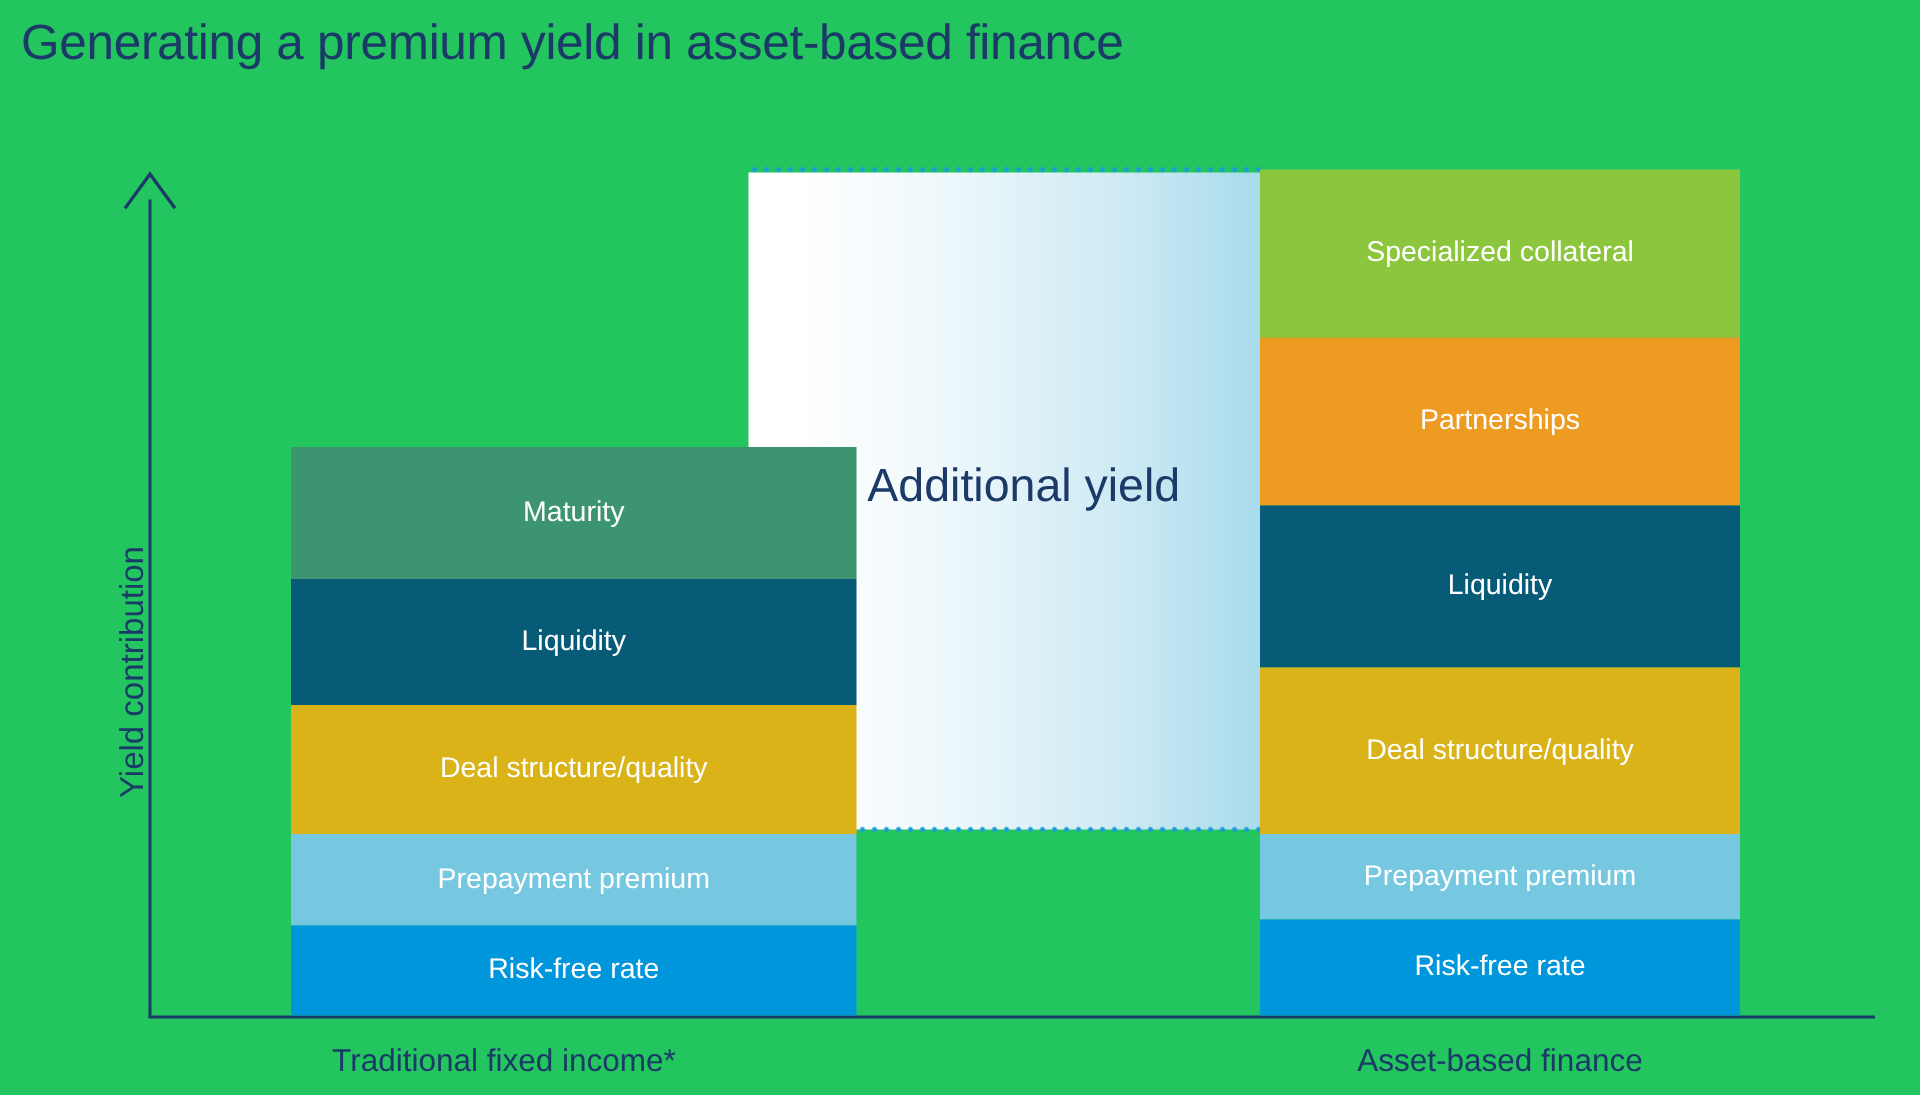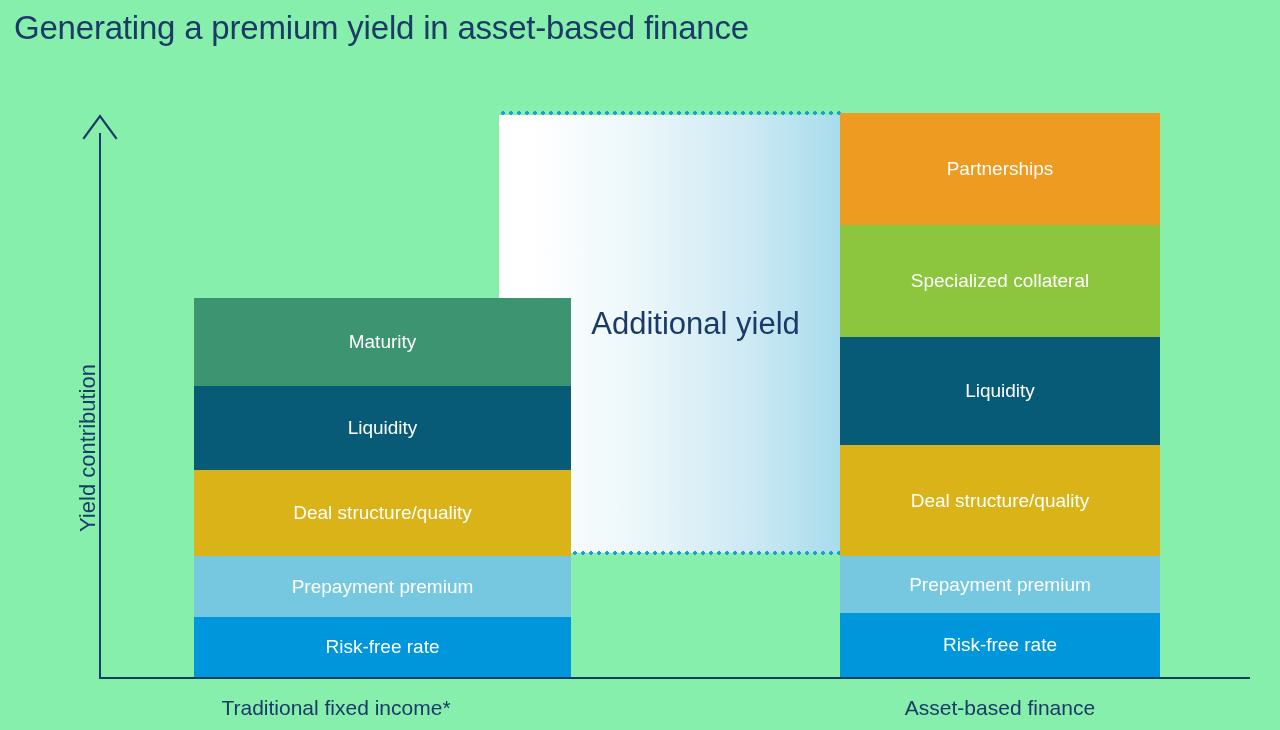--- a/index.html
+++ b/index.html
@@ -12,21 +12,21 @@
     height: 730px;
     font-family: "Liberation Sans", sans-serif;
     overflow: hidden;
     position: relative;
   }
 
   #stage {
     position: relative;
     width: 1280px;
     height: 730px;
-    background: #86efac;
+    background: #22c55e;
   }
 
   
   .chart-title {
     position: absolute;
     left: 14px;
     top: 8px;
     font-size: 33px;
     line-height: 40px;
     color: #1B3A68;
@@ -96,21 +96,21 @@
   .addl-band {
     position: absolute;
     left: 499px;
     top: 115px;
     width: 341px;
     height: 438px;
     background: linear-gradient(to right, #ffffff 0%, #ffffff 10%, #eef8fb 38%, #cfeaf4 72%, #a8dcec 100%);
   }
   .addl-label {
     position: absolute;
-    left: 525px;
+    left: 512px;
     top: 306px;
     width: 341px;
     text-align: center;
     font-size: 31px;
     color: #1B3A68;
     white-space: nowrap;
   }
 
   
   .dotted {
@@ -168,26 +168,26 @@
     </div>
     <div class="seg" style="background:#76C8E1; height:61px;">
       <span>Prepayment premium</span>
     </div>
     <div class="seg" style="background:#0096DB; height:60px;">
       <span>Risk-free rate</span>
     </div>
   </div>
 
   <div class="bar bar-right">
+    <div class="seg" style="background:#8CC63E; height:112px;">
+      <span>Specialized collateral</span>
+    </div>
     <div class="seg" style="background:#EE9B22; height:112px;">
       <span>Partnerships</span>
     </div>
-    <div class="seg" style="background:#8CC63E; height:112px;">
-      <span>Specialized collateral</span>
-    </div>
     <div class="seg" style="background:#075B76; height:108px;">
       <span>Liquidity</span>
     </div>
     <div class="seg" style="background:#D9B318; height:111px;">
       <span>Deal structure/quality</span>
     </div>
     <div class="seg" style="background:#76C8E1; height:57px;">
       <span>Prepayment premium</span>
     </div>
     <div class="seg" style="background:#0096DB; height:64px;">

